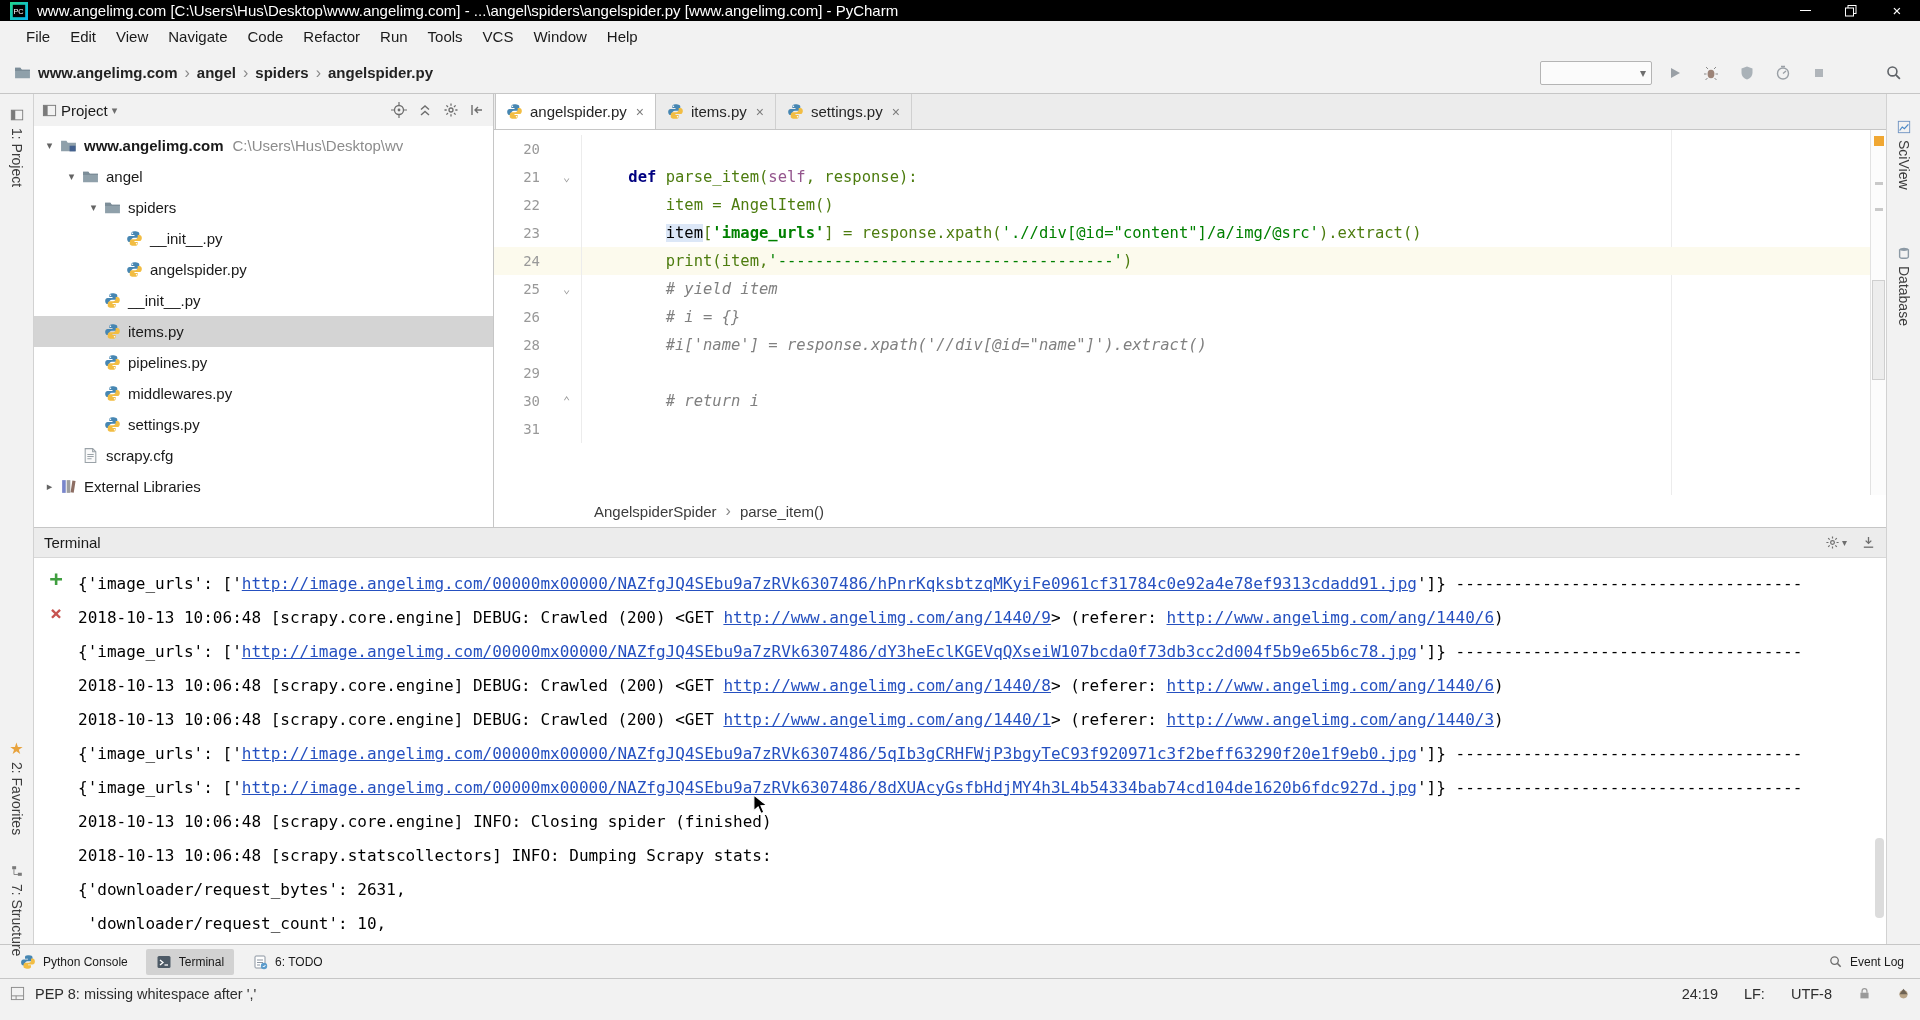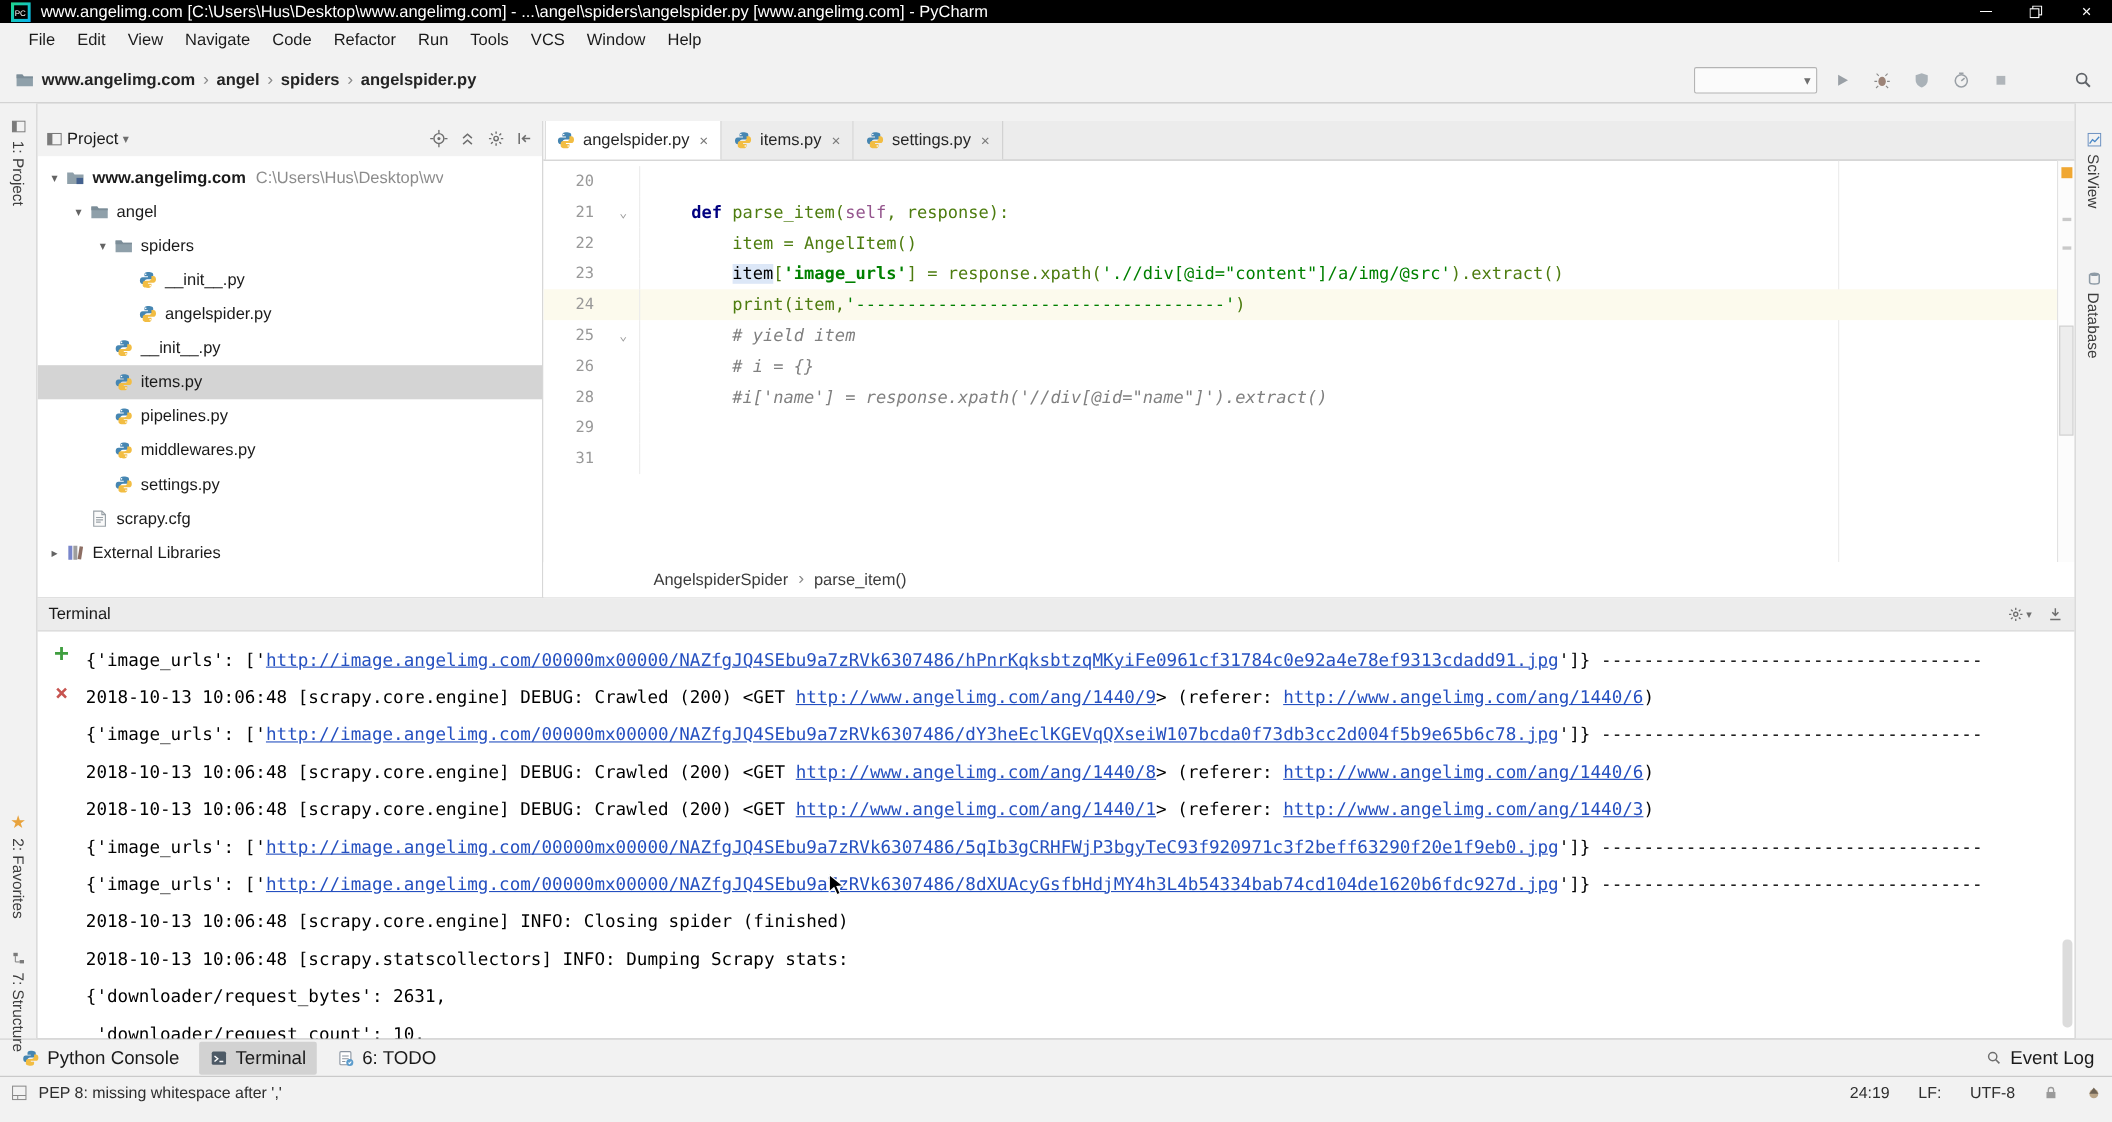--- a/index.html
+++ b/index.html
@@ -29,21 +29,21 @@
 
   
   .main { height:850px; display:flex; flex:none; }
   .stripe { width:34px; background:#f2f2f2; position:relative; flex:none; }
   .stripe-left { border-right:1px solid #d2d2d2; }
   .stripe-right { border-left:1px solid #d2d2d2; }
   .stripe-group { position:absolute; left:0; width:100%; display:flex; flex-direction:column; align-items:center; gap:6px; }
   .v-label { writing-mode:vertical-lr; font-size:14px; color:#3c3c3c; white-space:nowrap; }
 
   .center { flex:1; display:flex; flex-direction:column; min-width:0; }
-  .upper { height:434px; display:flex; border-bottom:1px solid #c6c6c6; flex:none;margin-top:16px; }
+  .upper { height:434px; display:flex; border-bottom:1px solid #c6c6c6; flex:none; }
 
   
   .project-panel { width:460px; flex:none; background:#fff; border-right:1px solid #c6c6c6; display:flex; flex-direction:column; overflow:hidden; }
   .panel-header { height:32px; flex:none; background:#f2f2f2; display:flex; align-items:center; padding:0 8px; font-size:15px; color:#1a1a1a; gap:4px; }
   .panel-header .ph-title { display:flex; align-items:center; gap:4px; }
   .ph-caret { color:#6e6e6e; font-size:11px; }
   .panel-header-icons { margin-left:auto; display:flex; gap:10px; align-items:center; }
   .tree { flex:1; padding-top:4px; font-size:15px; color:#1a1a1a; overflow:hidden; }
   .tree-row { height:31px; display:flex; align-items:center; white-space:nowrap; overflow:hidden; }
   .tree-row.selected { background:#d4d4d4; }
@@ -88,21 +88,21 @@
   .terminal-body { flex:1; display:flex; min-height:0; font-family:"DejaVu Sans Mono","Liberation Mono",monospace; font-size:16px; position:relative; }
   .terminal-toolcol { width:44px; flex:none; display:flex; flex-direction:column; align-items:center; padding-top:12px; gap:16px; }
   .t-plus { color:#3f9e3f; font-size:22px; font-weight:bold; line-height:18px; }
   .t-close { color:#c75450; font-size:20px; font-weight:bold; line-height:18px; }
   .terminal-lines { flex:1; padding-top:8px; overflow:hidden; color:#000; }
   .t-line { height:34px; display:flex; align-items:center; white-space:pre; }
   .t-link { color:#2550c0; text-decoration:underline; }
   .t-scroll-thumb { position:absolute; right:2px; top:280px; width:9px; height:80px; background:#dcdcdc; border-radius:4px; }
 
   
-  .bottombar { height:34px; flex:none; background:#f2f2f2; border-top:1px solid #c6c6c6; display:flex; align-items:center; padding:0 10px; gap:8px; font-size:17px; color:#1a1a1a; }
+  .bottombar { height:34px; flex:none; background:#f2f2f2; border-top:1px solid #c6c6c6; display:flex; align-items:center; padding:0 10px; gap:8px; font-size:12px; color:#1a1a1a; }
   .tool-btn { display:flex; align-items:center; gap:7px; padding:5px 10px; border-radius:2px; }
   .tool-btn.active { background:#d2d2d2; }
   .bottombar-right { margin-left:auto; display:flex; align-items:center; gap:7px; padding-right:6px; }
 
   
   .statusbar { height:30px; flex:none; background:#f2f2f2; border-top:1px solid #c6c6c6; display:flex; align-items:center; padding:0 10px; font-size:14.5px; color:#2e2e2e; gap:10px; }
   .statusbar-right { margin-left:auto; display:flex; align-items:center; gap:26px; }
 
   .cursor { position:absolute; left:752px; top:795px; z-index:50; pointer-events:none; }
 </style>
@@ -505,20 +505,25 @@
                   <span class="code-text"><span class="cmt">        # i = {}</span></span>
                 </div>
                 <div class="code-line">
                   <span class="line-num">28</span>
                   <span class="fold-col"></span>
                   <span class="code-text"><span class="cmt">        #i['name'] = response.xpath('//div[@id="name"]').extract()</span></span>
                 </div>
                 <div class="code-line">
                   <span class="line-num">29</span>
                   <span class="fold-col"></span>
+                </div>
+                <div class="code-line">
+                  <span class="line-num">30</span>
+                  <span class="fold-col">⌃</span>
+                  <span class="code-text"><span class="cmt">        # return i</span></span>
                 </div>
                 <div class="code-line">
                   <span class="line-num">31</span>
                   <span class="fold-col"></span>
                   <span class="code-text"></span>
                 </div>
               </div>
             <div class="error-stripe">
               <div class="mk-orange"></div>
               <div class="mk-dash" style="top:52px"></div>

